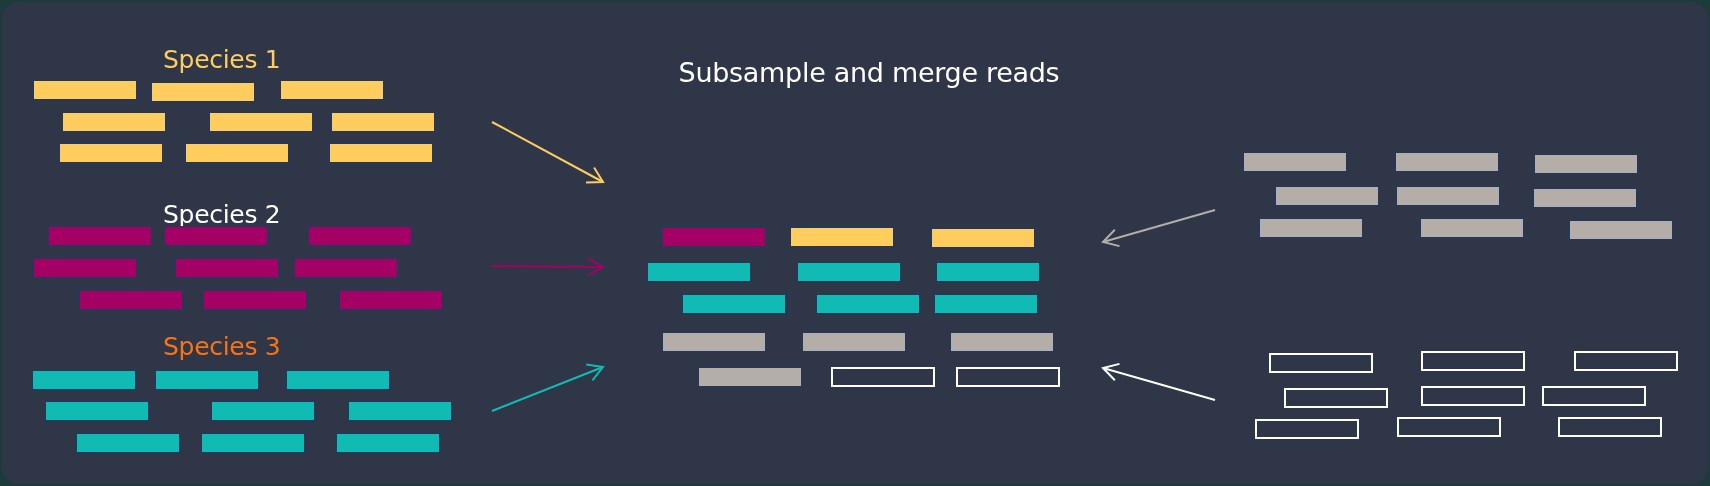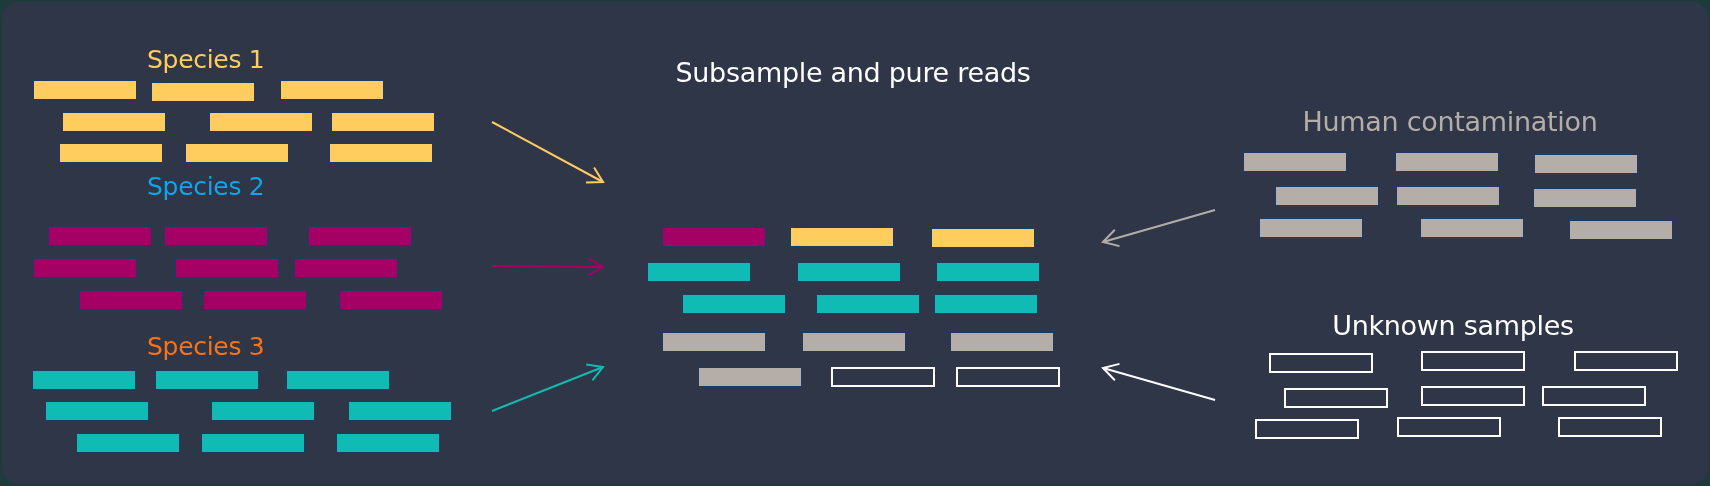--- a/index.html
+++ b/index.html
@@ -26,20 +26,21 @@
       height: 482px;
       background: #2e3648;
       border-radius: 16px;
       overflow: hidden;
     }
     .label {
       position: absolute;
       font-family: "DejaVu Sans", sans-serif;
       white-space: nowrap;
       letter-spacing: -0.3px;
+      margin-left: 16px;
     }
     .label-species {
       font-size: 25px;
       line-height: 30px;
     }
     .label-title {
       font-size: 27px;
       line-height: 40px;
       text-align: center;
       color: #ffffff;
@@ -70,28 +71,26 @@
       height: 486px;
       pointer-events: none;
     }
   </style>
 </head>
 <body>
 
 <div class="canvas">
   <div class="panel"></div>
 
-  <div class="label label-title" style="left:623px; top:53px;">Subsample and pure reads</div>
+  <div class="label label-title" style="left:623px; top:53px;">Subsample and merge reads</div>
 
   <div class="label label-species" style="left:147px; top:45px; color:#ffcc5e;">Species 1</div>
-  <div class="label label-species" style="left:147px; top:172px; color:#0ea5e9;">Species 2</div>
+  <div class="label label-species" style="left:147px; top:200px; color:#ffffff;">Species 2</div>
   <div class="label label-species" style="left:147px; top:332px; color:#f97316;">Species 3</div>
 
-  <div class="label label-right" style="left:1250px; top:106px; color:#b5aea8;">Human contamination</div>
-  <div class="label label-right" style="left:1253px; top:310px; color:#ffffff;">Unknown samples</div>
 
   <div id="reads-species1">
       <div class="read" style="left: 33px; top: 80px; background: rgb(255, 204, 94);"></div>
       <div class="read" style="left: 151px; top: 82px; background: rgb(255, 204, 94);"></div>
       <div class="read" style="left: 280px; top: 80px; background: rgb(255, 204, 94);"></div>
       <div class="read" style="left: 62px; top: 112px; background: rgb(255, 204, 94);"></div>
       <div class="read" style="left: 209px; top: 112px; background: rgb(255, 204, 94);"></div>
       <div class="read" style="left: 331px; top: 112px; background: rgb(255, 204, 94);"></div>
       <div class="read" style="left: 59px; top: 143px; background: rgb(255, 204, 94);"></div>
       <div class="read" style="left: 185px; top: 143px; background: rgb(255, 204, 94);"></div>

